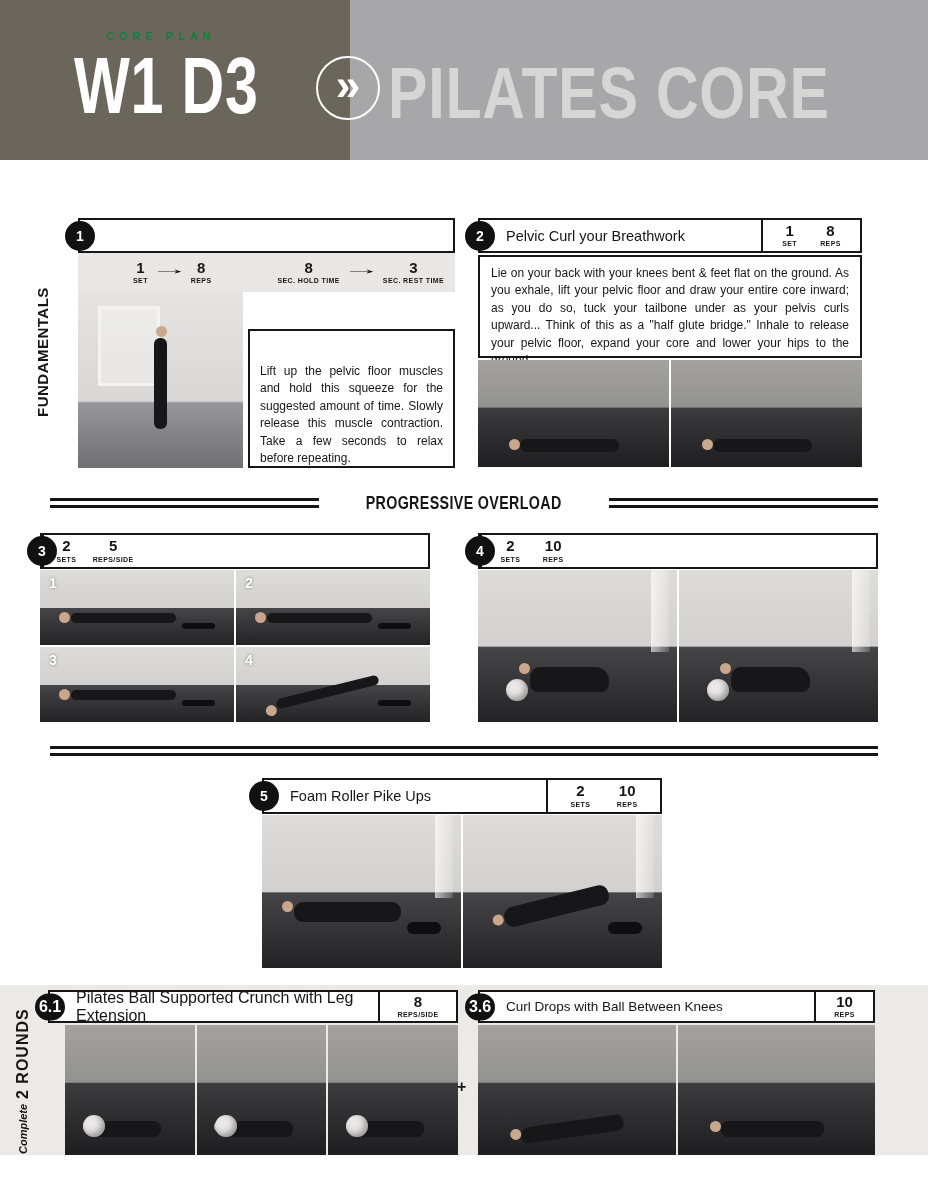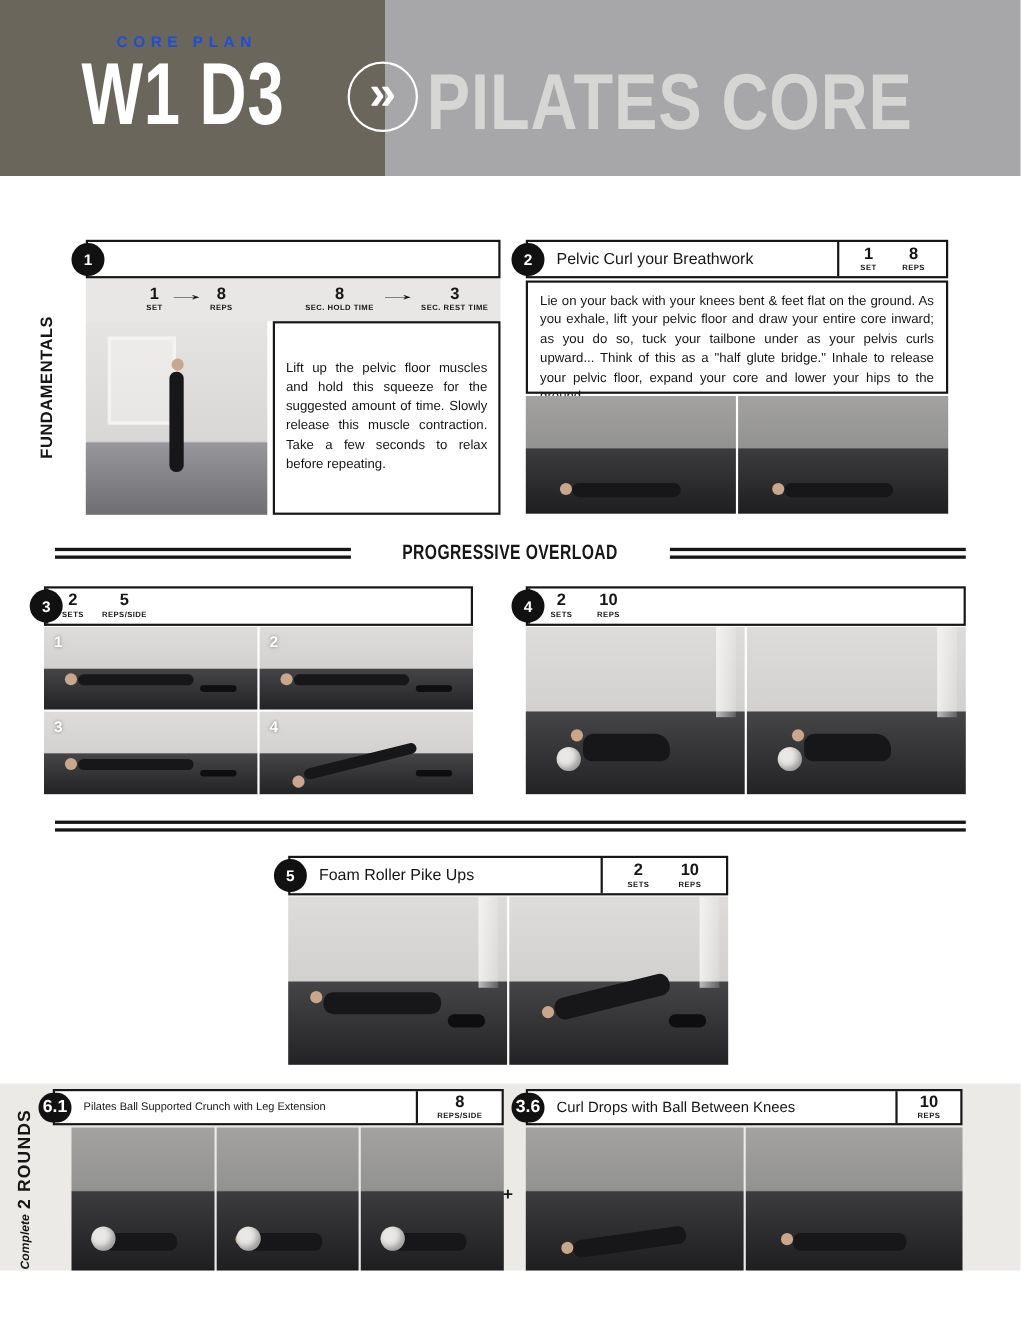--- a/index.html
+++ b/index.html
@@ -3,22 +3,22 @@
 <meta charset="utf-8">
 <style>
   html,body{margin:0;padding:0;background:#fff;}
   .page{position:relative;width:928px;height:1204px;background:#fff;overflow:hidden;
         font-family:"Liberation Sans",sans-serif;color:#161616;}
 
   
   .hdr{position:absolute;left:0;top:0;width:928px;height:160px;}
   .hdr-left{position:absolute;left:0;top:0;width:350px;height:160px;background:#6B665C;}
   .hdr-right{position:absolute;left:350px;top:0;width:578px;height:160px;background:#A7A6A8;}
-  .plan-label{position:absolute;left:106px;top:30px;font-size:14px;font-weight:bold;
-              letter-spacing:5px;color:#1d4ed8;}
+  .plan-label{position:absolute;left:106px;top:30px;font-size:11px;font-weight:bold;
+              letter-spacing:5px;color:#15803d;}
   .session{position:absolute;left:74px;top:40px;font-size:80px;font-weight:bold;color:#fff;
            transform:scaleX(0.74);transform-origin:left center;letter-spacing:1px;}
   .hdr-title{position:absolute;left:388px;top:52px;font-size:72px;font-weight:bold;color:#D6D6D5;
              transform:scaleX(0.82);transform-origin:left center;letter-spacing:1px;}
   .hdr-badge{position:absolute;left:316px;top:56px;width:64px;height:64px;border:2px solid #fff;
              border-radius:50%;box-sizing:border-box;display:flex;align-items:center;
              justify-content:center;}
   .hdr-badge span{color:#fff;font-size:44px;font-weight:bold;line-height:0;margin-top:-6px;}
 
   
@@ -46,21 +46,21 @@
   .stat b{font-size:15px;font-weight:bold;font-style:normal;}
   .stat i{font-size:7px;font-weight:bold;font-style:normal;letter-spacing:0.4px;margin-top:1px;}
 
   
   .sbar{height:39px;background:#E8E7E5;display:flex;align-items:center;}
   .sgroup{flex:1;display:flex;align-items:center;justify-content:center;gap:10px;}
   .arrow{display:inline-block;transform:scaleX(2.6);font-weight:bold;font-size:15px;
          margin-bottom:9px;}
 
   .descbox{box-sizing:border-box;border:2px solid #161616;font-size:12px;line-height:1.45;
-           text-align:justify;background:#fff;}
+           text-align:justify;background:#fff;margin-top:37px;}
   .c1row{display:flex;gap:5px;margin-top:0;}
 
   
   .ovl{position:absolute;left:50px;right:50px;top:492px;display:flex;align-items:center;gap:14px;}
   .dline{flex:1;height:10px;box-sizing:border-box;border-top:3px solid #161616;
          border-bottom:3px solid #161616;}
   .ovl-text{font-size:19px;font-weight:bold;letter-spacing:0.5px;transform:scaleX(0.75);
             transform-origin:center;white-space:nowrap;}
   .div2{position:absolute;left:50px;width:828px;top:746px;height:10px;box-sizing:border-box;
         border-top:3px solid #161616;border-bottom:3px solid #161616;}
@@ -299,21 +299,21 @@
   <div class="vlabel rounds">
     <span class="script">Complete</span>
     <span class="big">2 ROUNDS</span>
   </div>
 
   <div class="card" style="left:48px;top:990px;width:410px;">
     <div class="trow" style="height:33px;">
       <span class="badge small">
           <span>6.1</span>
         </span>
-      <span class="ttext" style="font-size:10px;">Pilates Ball Supported Crunch with Leg Extension</span>
+      <span class="ttext" style="font-size:16px;">Pilates Ball Supported Crunch with Leg Extension</span>
       <span class="tstats" style="width:76px;">
         <span class="stat">
           <b>8</b>
           <i>REPS/SIDE</i>
         </span>
       </span>
     </div>
     <div class="prow" style="height:130px;margin-left:17px;">
       <div class="photo brick v-lying">
         <span class="fig"></span>

